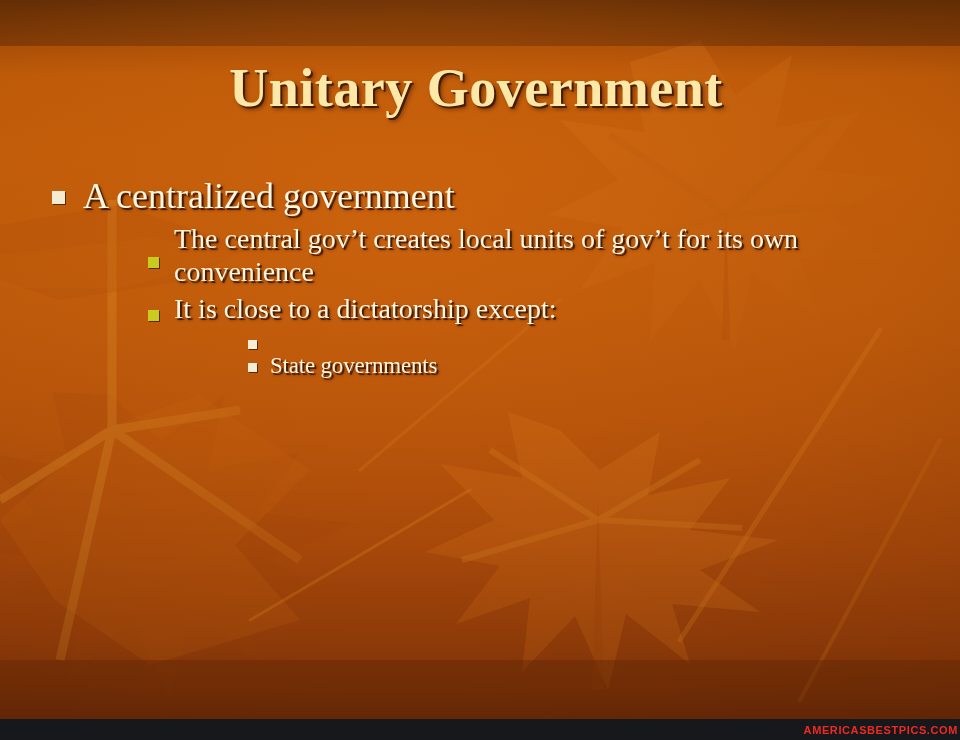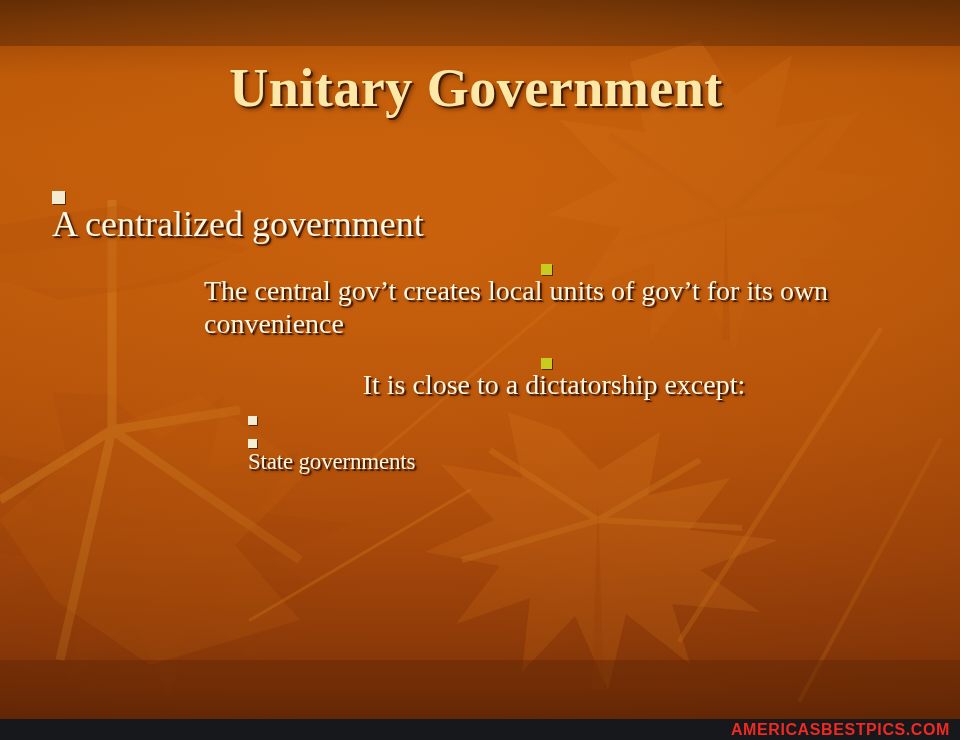--- a/index.html
+++ b/index.html
@@ -81,21 +81,20 @@
     top: 176px;
     width: 960px;
   }
   .bullet-row {
     display: flex;
     align-items: flex-start;
     color: #fdf6e0;
     text-shadow:
       2px 2px 0 rgba(58,21,3,0.8),
       2px 2px 3px rgba(35,12,2,0.6);
-    flex-direction: column;
   }
   .marker {
     flex: 0 0 auto;
     display: inline-block;
     background: #fdf6e0;
     box-shadow: 1px 1px 0 rgba(58,21,3,0.75);
   }
   .btext {
     flex: 0 1 auto;
   }
@@ -154,25 +153,25 @@
   #watermark-bar {
     position: absolute;
     left: 0;
     bottom: 0;
     width: 960px;
     height: 21px;
     background: #17181b;
   }
   #watermark-text {
     position: absolute;
-    right: 10px;
+    right: 2px;
     top: 50%;
     transform: translateY(-50%);
     font-family: "Liberation Sans", "DejaVu Sans", sans-serif;
-    font-size: 16px;
+    font-size: 11px;
     font-weight: bold;
     letter-spacing: 0.6px;
     color: #ef2a22;
   }
 </style>
 </head>
 <body>
 
 <div id="slide">
 

